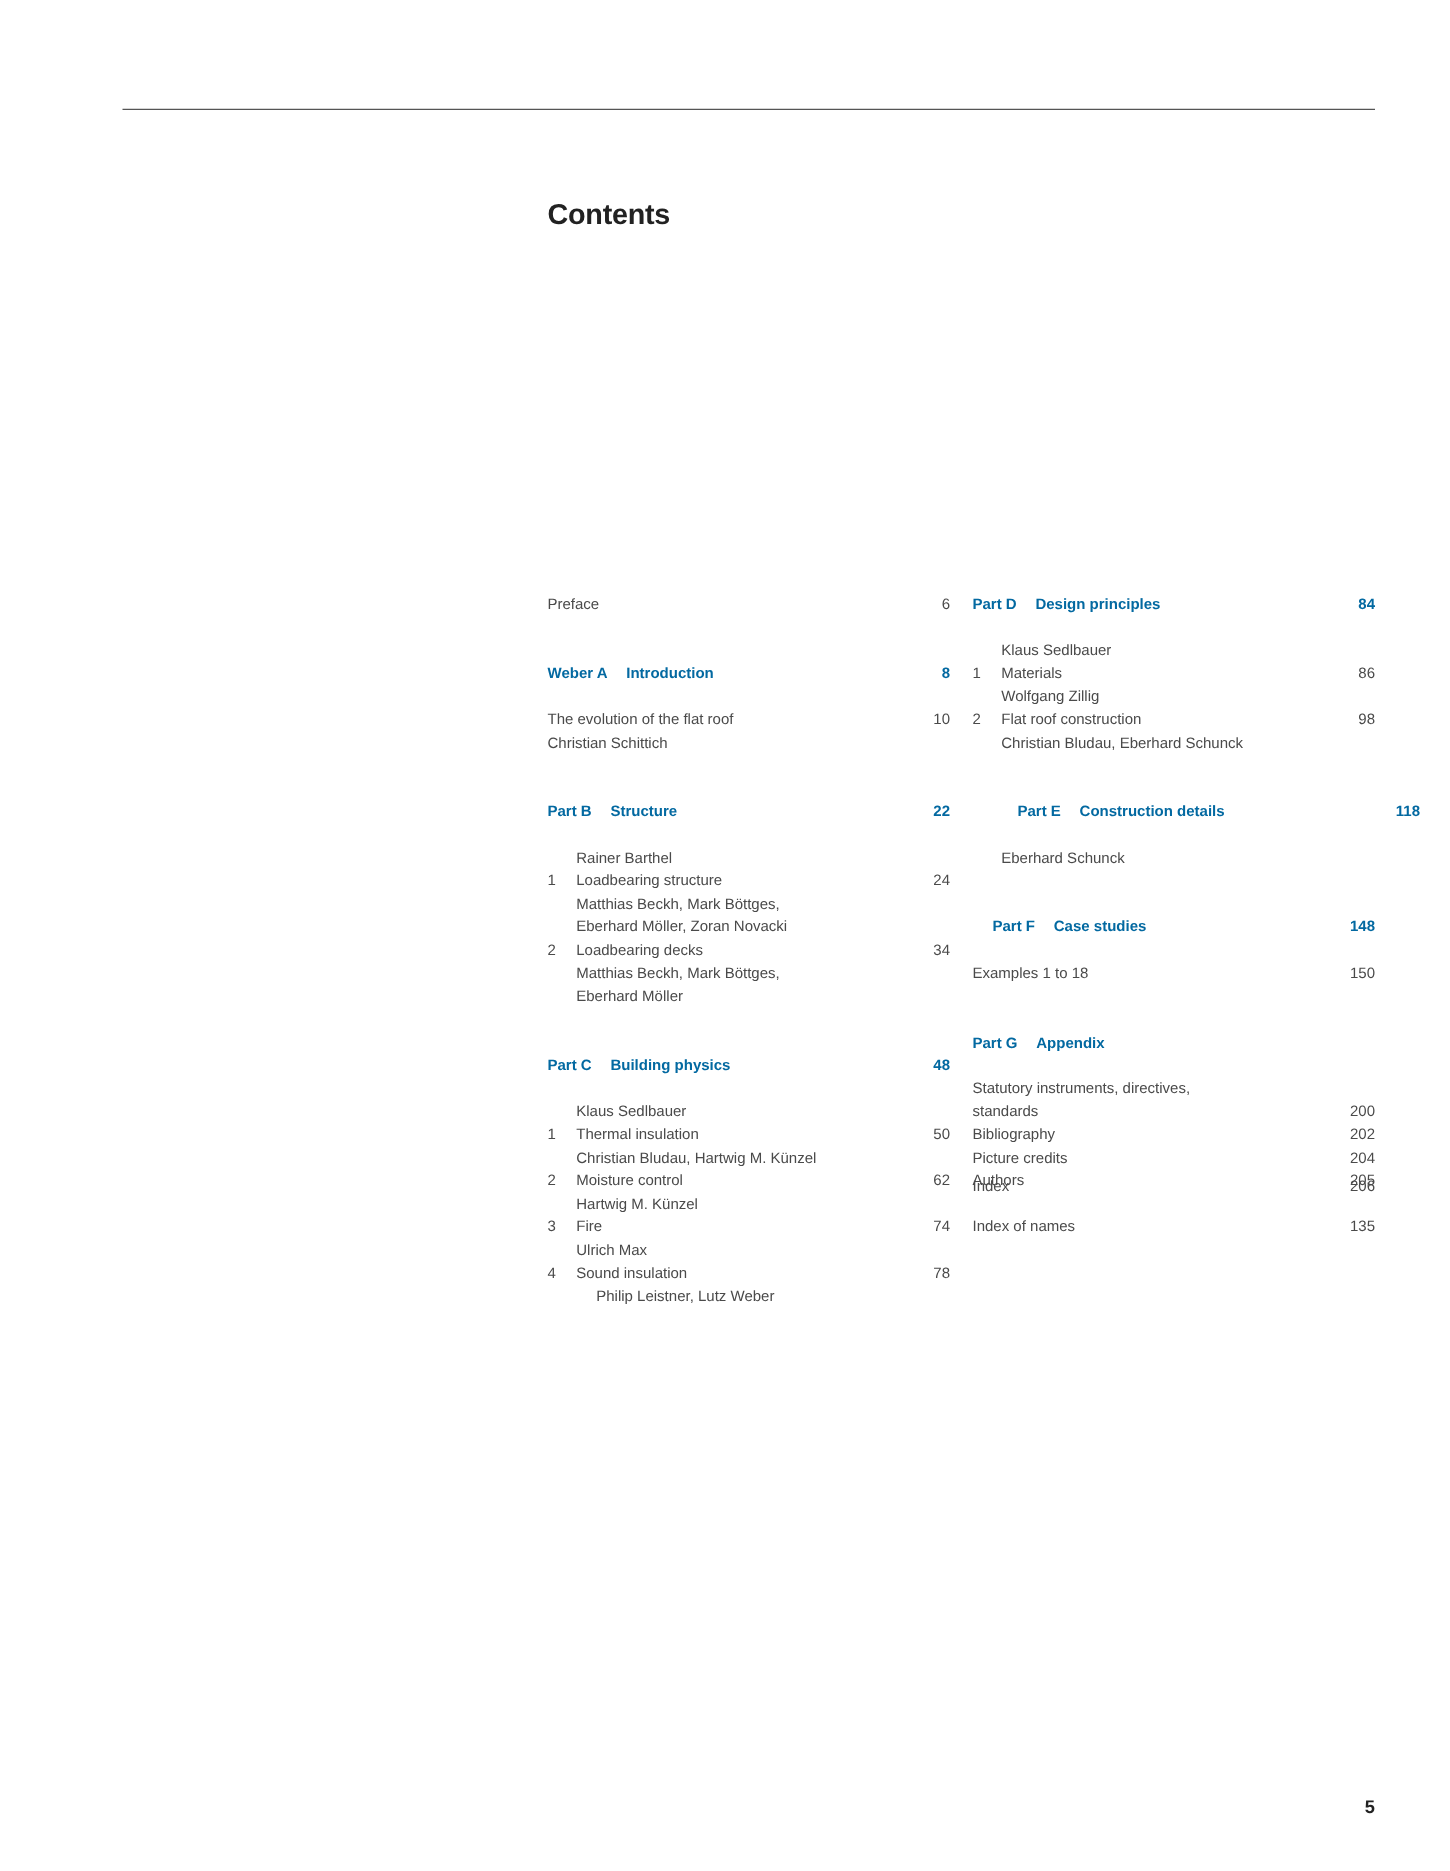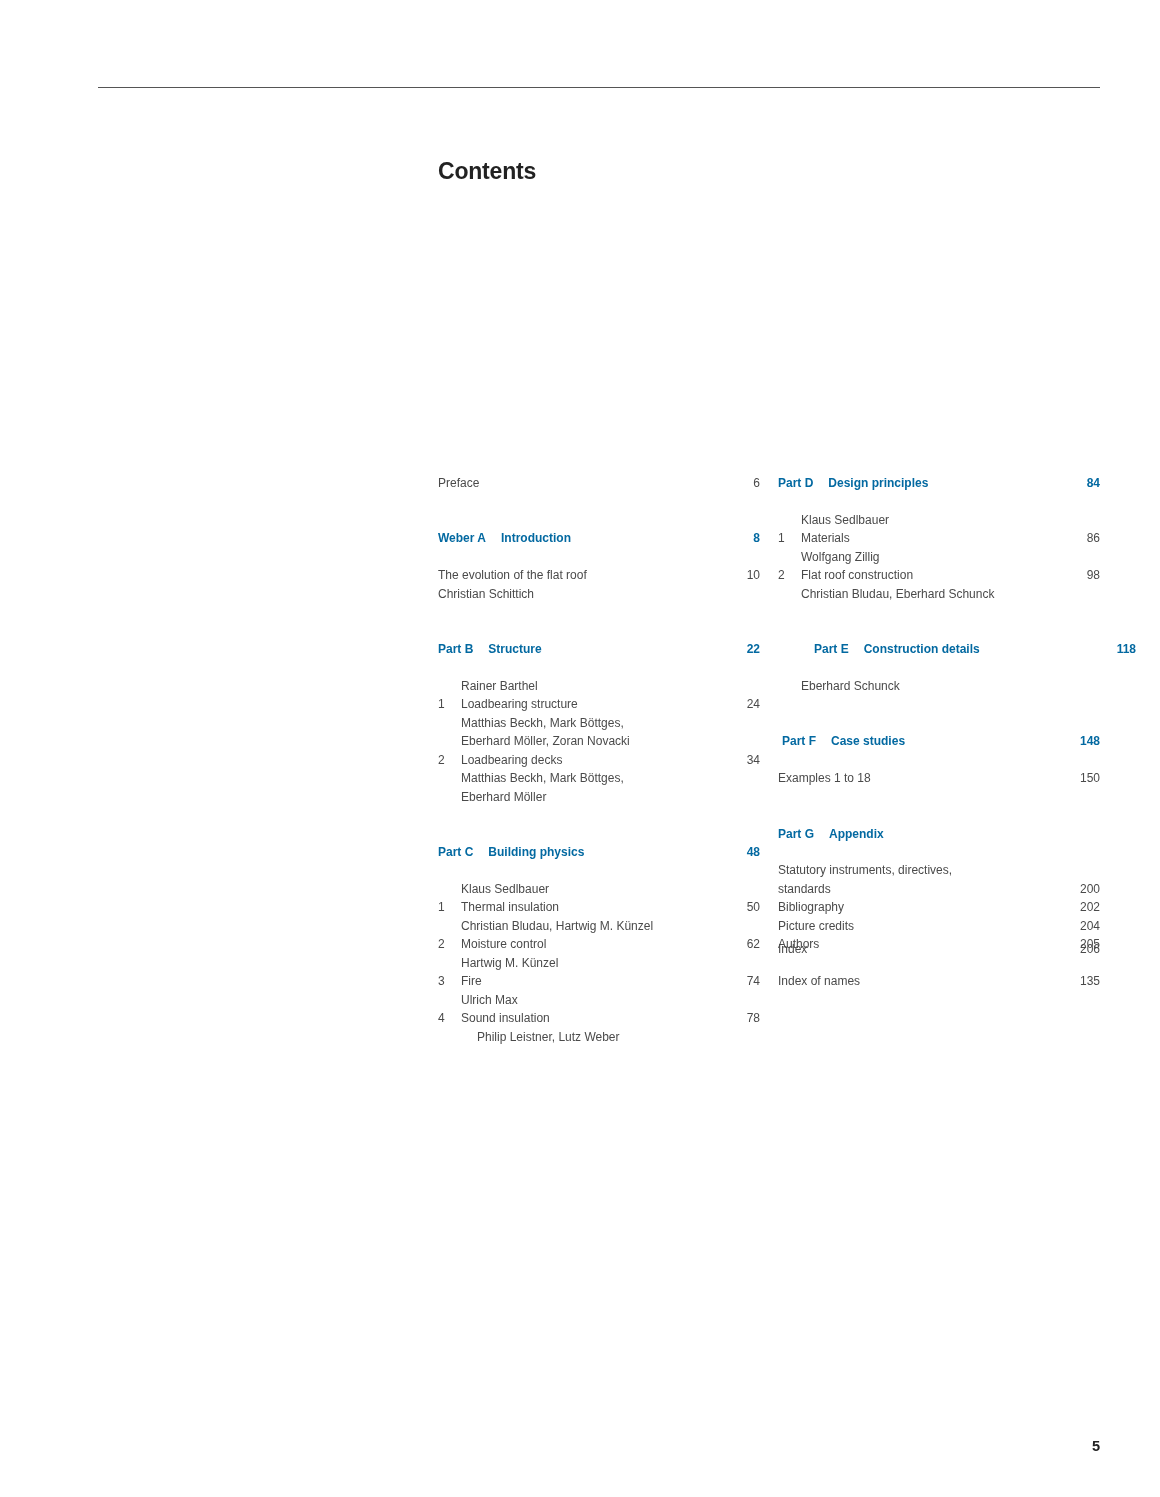--- a/index.html
+++ b/index.html
@@ -161,21 +161,21 @@
     <div class="row bold" style="top: 640.05px; left: 0px; width: 322px; margin-left: 36px;">
       <span class="txt" style="left: 0px;"><span class="part-label">Part E</span><span>Construction details</span></span>
       <span class="pg">118</span>
     </div>
     <div class="row" style="top: 676.95px; left: 0px; width: 322px;">
       <span class="num"></span>
       <span class="txt" style="left: 23px;">Eberhard Schunck</span>
       <span class="pg"></span>
     </div>
     <div class="row bold" style="top: 732.3px; left: 0px; width: 322px;">
-      <span class="txt" style="left: 4px; text-align: center;"><span class="part-label">Part F</span><span>Case studies</span></span>
+      <span class="txt" style="left: 16px; text-align: center;"><span class="part-label">Part F</span><span>Case studies</span></span>
       <span class="pg">148</span>
     </div>
     <div class="row" style="top: 769.2px; left: 0px; width: 322px;">
       <span class="txt" style="left: 0px;">Examples 1 to 18</span>
       <span class="pg">150</span>
     </div>
     <div class="row bold" style="top: 824.55px; left: 0px; width: 322px;">
       <span class="txt" style="left: 0px;"><span class="part-label">Part G</span><span>Appendix</span></span>
       <span class="pg"></span>
     </div>

